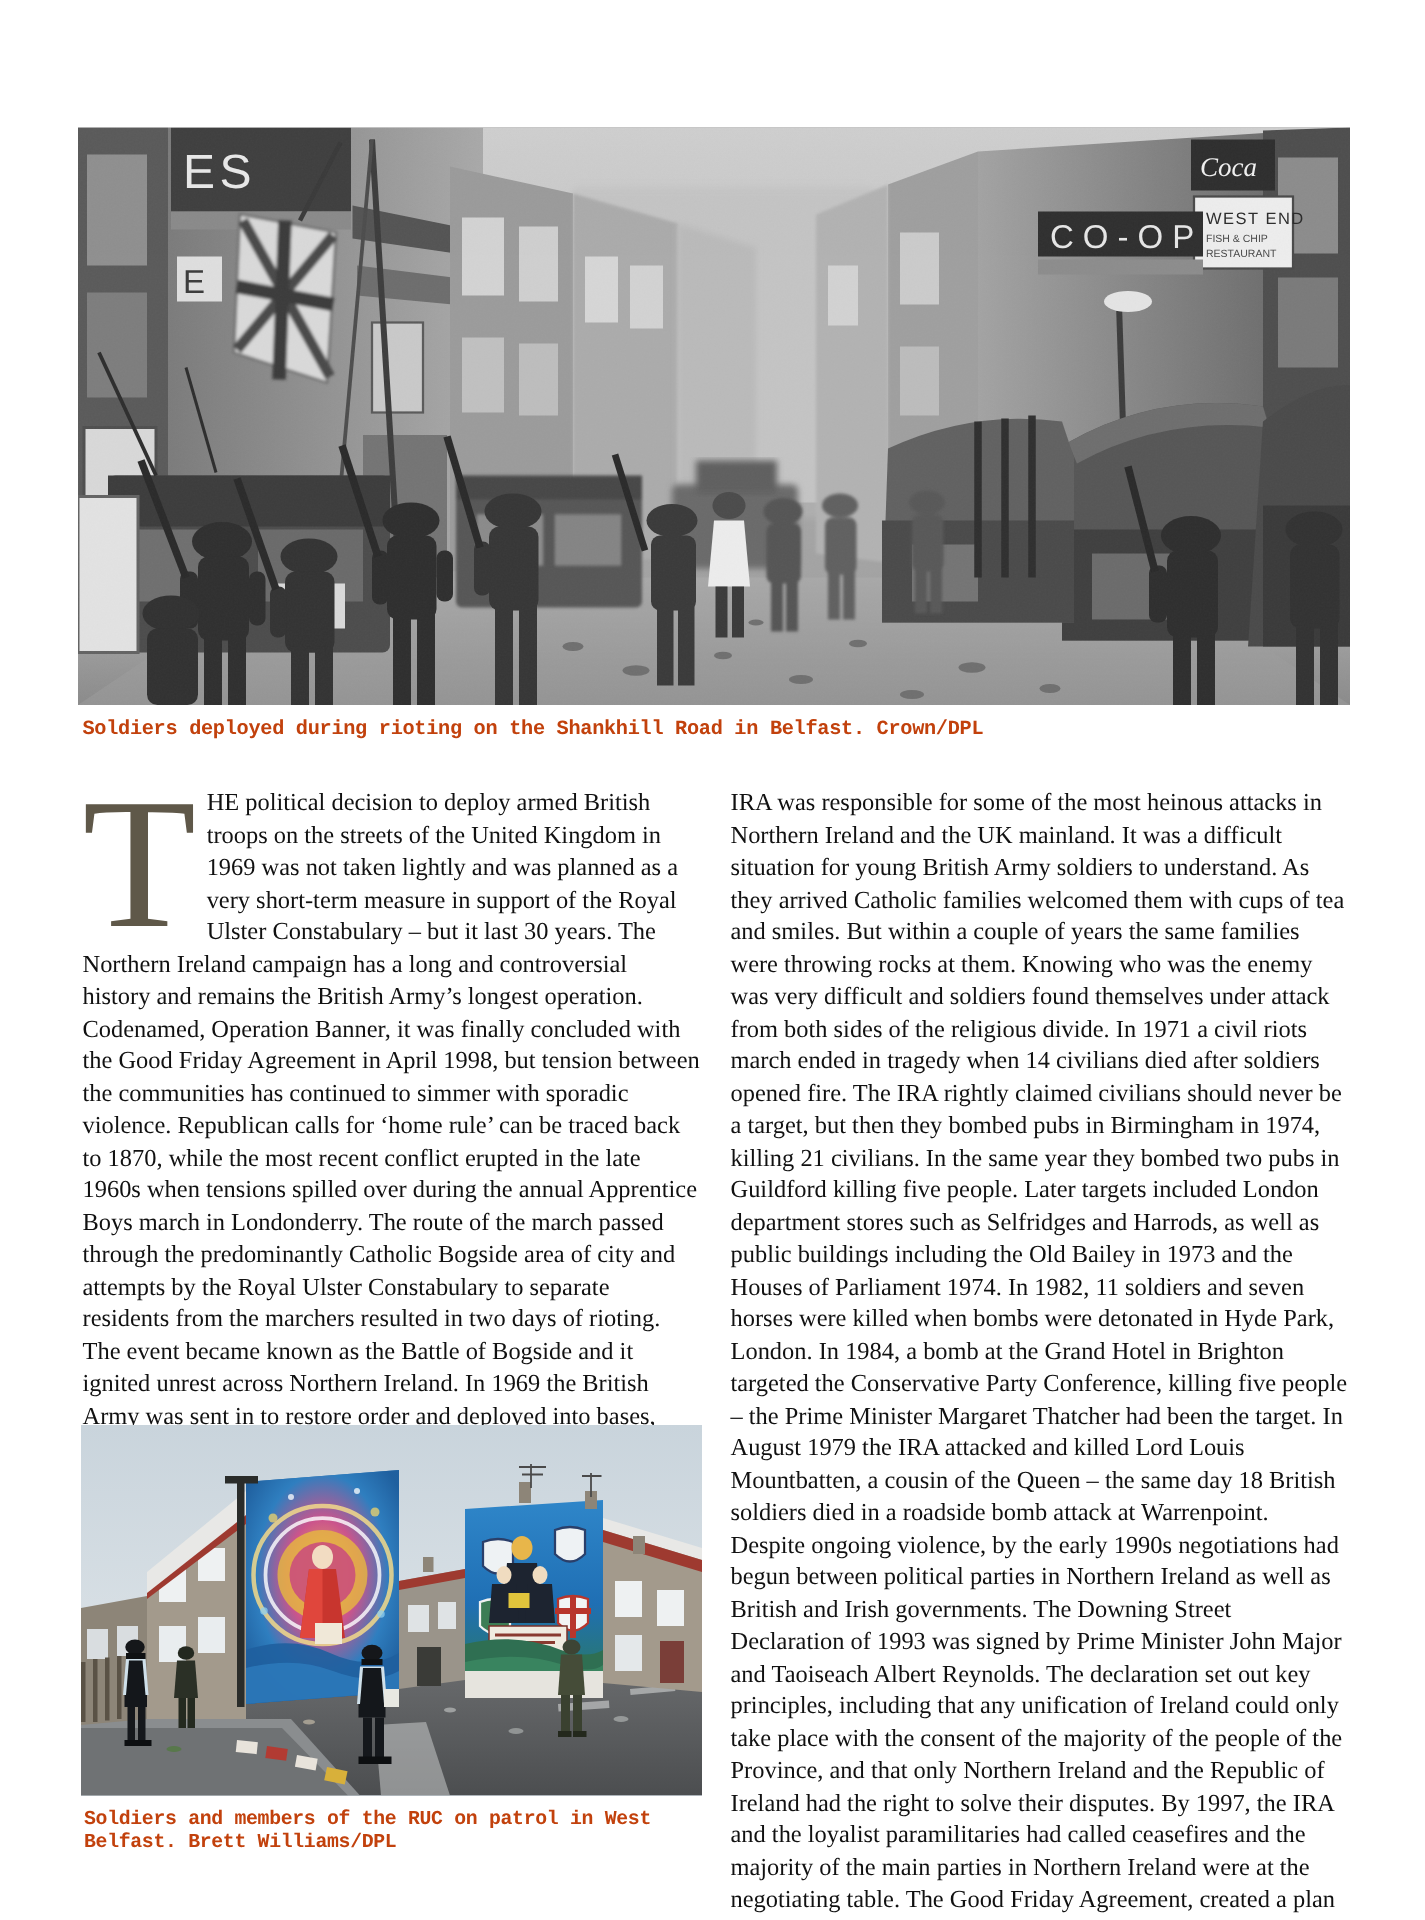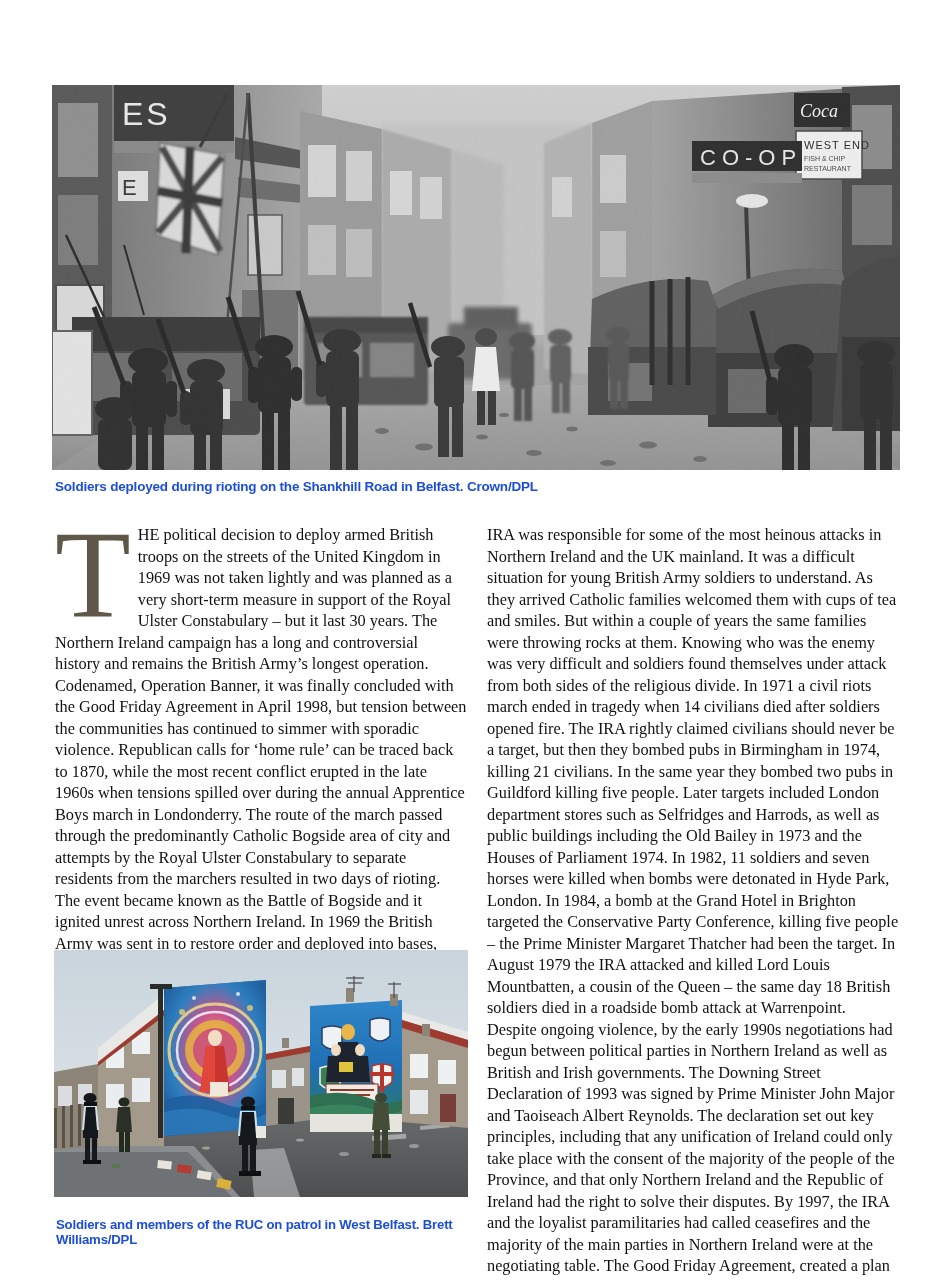--- a/index.html
+++ b/index.html
@@ -31,25 +31,25 @@
     top: 85px;
     width: 848px;
     height: 385px;
     overflow: hidden;
     background: #8d8d8d;
   }
   .photo-top svg { display: block; width: 100%; height: 100%; }
 
   .caption {
     position: absolute;
-    font-family: Liberation Sans, sans-serif;
+    font-family: Liberation Mono, monospace;
     font-size: 13.5px;
     font-weight: 600;
     letter-spacing: -0.2px;
-    color: #1d4ed8;
+    color: #c2410c;
   }
   .caption-top {
     left: 55px;
     top: 479px;
     width: 840px;
   }
 
   
   .col {
     position: absolute;
@@ -105,21 +105,20 @@
     overflow: hidden;
     background: #6d7f8a;
   }
   .photo-bottom svg { display: block; width: 100%; height: 100%; }
 
   .caption-bottom {
     left: 56px;
     top: 1205px;
     width: 430px;
     font-size: 13.2px;
-    margin-top: 12px;
   }
 </style>
 </head>
 <body>
 
 <div class="page">
 
   <div class="photo-top">
     <svg viewBox="0 0 848 385" preserveAspectRatio="none">
       <defs>

